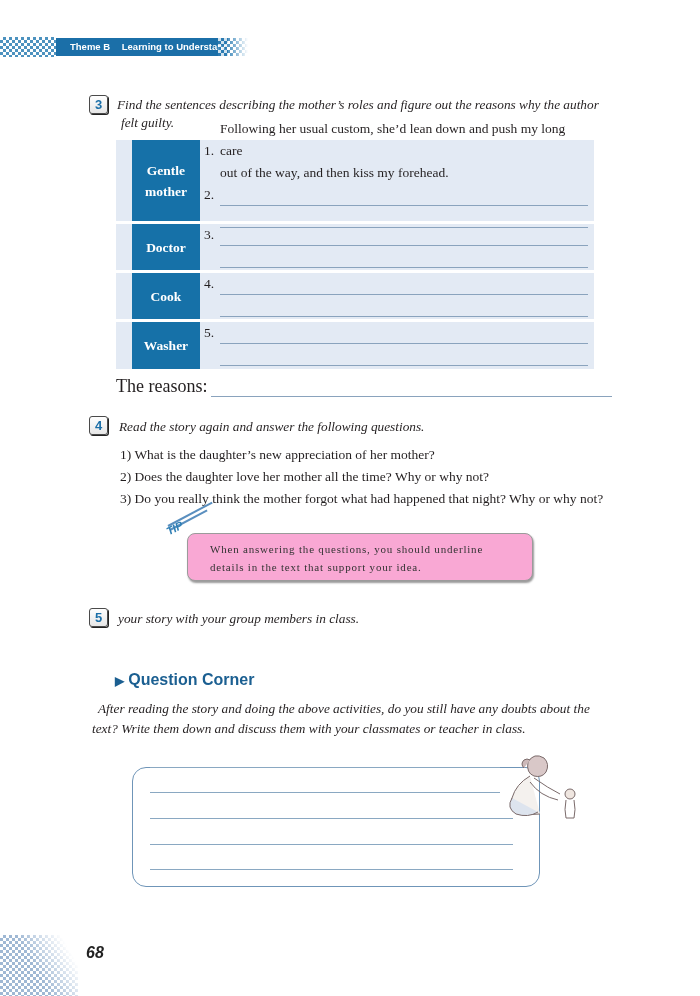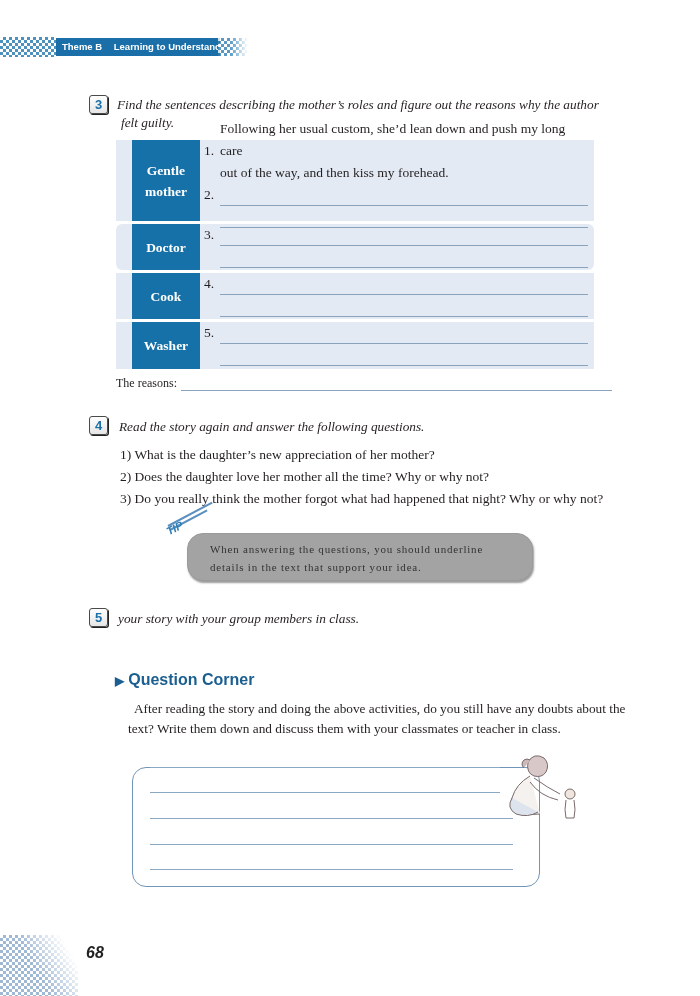--- a/index.html
+++ b/index.html
@@ -4,21 +4,21 @@
 <style>
   html, body { margin:0; padding:0; background:#ffffff; }
   body { width:700px; height:996px; position:relative; overflow:hidden; font-family:"Liberation Serif", serif; color:#231f20; }
 
   
   .hdr-dots { position:absolute; top:37px; left:0; width:56px; height:20px;
     background-image: linear-gradient(45deg,#2f7fb5 25%,transparent 25%,transparent 75%,#2f7fb5 75%),
                       linear-gradient(45deg,#2f7fb5 25%,#ffffff 25%,#ffffff 75%,#2f7fb5 75%);
     background-size:6px 6px; background-position:0 0,3px 3px; opacity:.85; }
   .hdr-band { position:absolute; top:38px; left:56px; height:18px; width:158px; background:#1b6fa8;
-    color:#fff; font-family:"Liberation Sans", sans-serif; font-weight:bold; font-size:9.5px; line-height:18px; padding-left:6px; white-space:nowrap; }
+    color:#fff; font-family:"Liberation Sans", sans-serif; font-weight:bold; font-size:9.5px; line-height:18px; padding-left:14px; white-space:nowrap; }
   .hdr-band .theme { margin-right:9px; }
   .hdr-dots2 { position:absolute; top:38px; left:218px; width:30px; height:18px;
     background-image: linear-gradient(45deg,#2f7fb5 25%,transparent 25%,transparent 75%,#2f7fb5 75%),
                       linear-gradient(45deg,#2f7fb5 25%,#ffffff 25%,#ffffff 75%,#2f7fb5 75%);
     background-size:6px 6px; background-position:0 0,3px 3px; opacity:.8;
     -webkit-mask-image: linear-gradient(90deg,#000 40%,transparent); mask-image: linear-gradient(90deg,#000 40%,transparent); }
 
   
   .badge { position:absolute; width:17px; height:17px; border:1.5px solid #4a4a4a; border-radius:3px;
     background:linear-gradient(#ffffff,#e6e6e6); box-shadow:1px 1px 0 #222;
@@ -29,37 +29,37 @@
   
   .tbl { position:absolute; left:116px; top:140px; width:478px; }
   .row { display:flex; margin-bottom:3px; background:#e3eaf4; }
   .role { width:68px; background:#1671a8; color:#ffffff; font-weight:bold; font-size:13.5px; display:flex; align-items:center; justify-content:center; text-align:center; line-height:21px; flex-shrink:0;margin-left:16px; }
   .cell { flex:1; padding:0 6px 0 4px; position:relative; font-size:13.5px; line-height:22px; }
   .line-row { display:flex; align-items:flex-end; height:22px; }
   .num { width:16px; flex-shrink:0; }
   .blank { flex:1; border-bottom:1px solid #8aa3bd; height:18px; margin-right:0; }
   .indent { padding-left:16px; }
 
-  .reasons { position:absolute; left:116px; top:376px; width:496px; display:flex; align-items:flex-end; font-size:12px; }
+  .reasons { position:absolute; left:116px; top:376px; width:496px; display:flex; align-items:flex-end; font-size:18px; }
   .reasons .blank { margin-left:4px; height:12px; }
 
   .q-list { position:absolute; left:120px; top:444px; font-size:13.5px; line-height:22px; }
 
   
-  .tip-box { position:absolute; left:187px; top:533px; width:344px; height:46px; border:1px solid #9b9b9b; border-radius:16px;
-    box-shadow:1px 2px 2px #9a9a9a; background:#a3a3a3; }
+  .tip-box { position:absolute; left:187px; top:533px; width:344px; height:46px; border:1px solid #9b9b9b; border-radius:8px;
+    box-shadow:1px 2px 2px #9a9a9a; background:#f9a8d4; }
   .tip-text { position:absolute; left:22px; top:6px; font-size:11px; letter-spacing:.8px; line-height:18px; color:#333; }
   .tip-label { position:absolute; left:166px; top:522px; transform:rotate(-28deg); font-family:"Liberation Sans", sans-serif; font-weight:bold; font-style:italic; font-size:11px; color:#2f7fb5; }
   .tip-slash { position:absolute; left:168px; top:525px; width:50px; height:2px; background:#5a8fbf; transform:rotate(-28deg); transform-origin:left; }
   .tip-slash.s2 { top:529px; left:170px; width:42px; }
 
   
   .qc-title { position:absolute; left:89px; top:671px; font-family:"Liberation Sans", sans-serif; font-weight:bold; font-size:16px; color:#1b5f91;margin-left:26px; }
   .qc-title .tri { font-size:12px; margin-right:4px; color:#1b5f91; }
-  .qc-text { position:absolute; left:128px; top:699px; width:515px; font-size:13.3px; line-height:20px; text-indent:6px; }
+  .qc-text { position:absolute; left:92px; top:699px; width:515px; font-style:italic; font-size:13.3px; line-height:20px; text-indent:6px; }
 
   .write-box { position:absolute; left:132px; top:767px; width:406px; height:118px; border:1.2px solid #6f95b8; border-radius:14px; background:#fff; }
   .wline { position:absolute; left:150px; height:1px; background:#8aa8c2; }
 
   .illus { position:absolute; left:500px; top:750px; width:85px; height:75px; }
 
   .foot-dots { position:absolute; left:0; top:935px; width:78px; height:61px;
     background-image: linear-gradient(45deg,#9fb8d4 25%,transparent 25%,transparent 75%,#9fb8d4 75%),
                       linear-gradient(45deg,#9fb8d4 25%,#ffffff 25%,#ffffff 75%,#9fb8d4 75%);
     background-size:6px 6px; background-position:0 0,3px 3px;
@@ -102,21 +102,21 @@
       <div class="line-row">
           <span class="num">2.</span>
           <span class="blank"></span>
         </div>
       <div class="line-row indent">
           <span class="blank"></span>
         </div>
     </div>
   </div>
 
-  <div class="row" style="height:46px;border-radius:6px;">
+  <div class="row" style="height:46px;">
     <div class="role">Doctor</div>
     <div class="cell">
       <div class="line-row">
           <span class="num">3.</span>
           <span class="blank"></span>
         </div>
       <div class="line-row indent">
           <span class="blank"></span>
         </div>
     </div>

